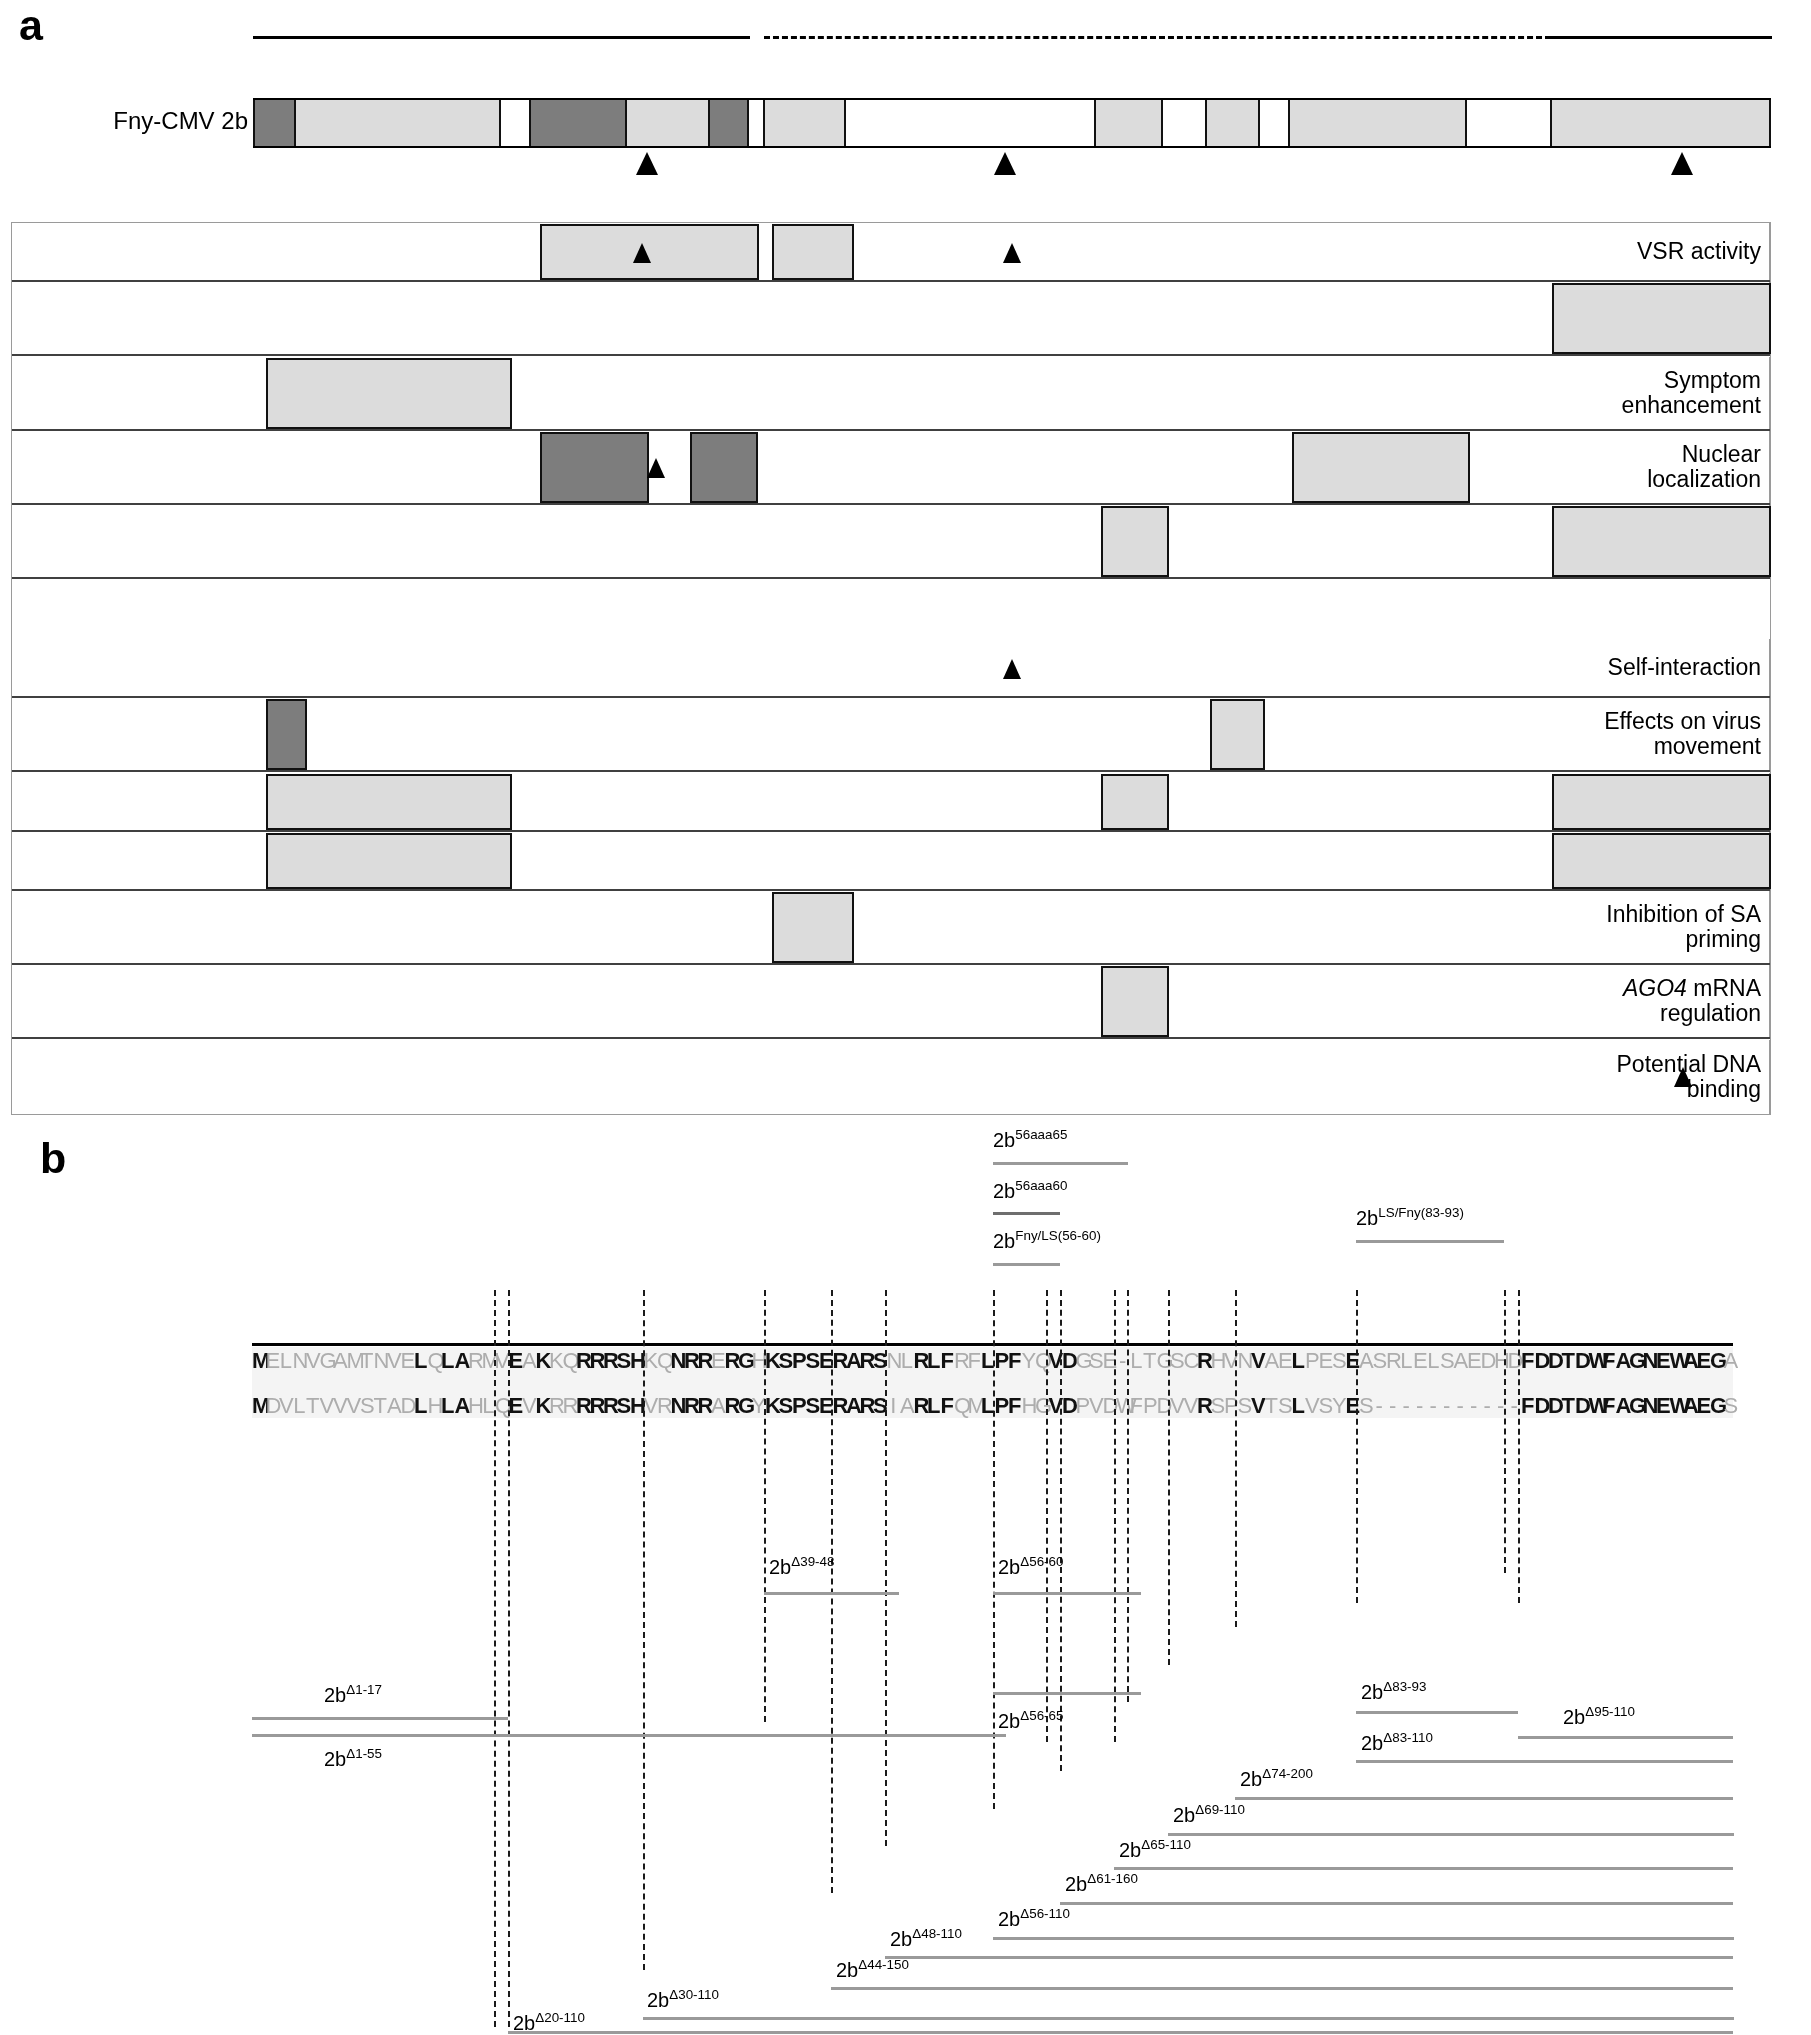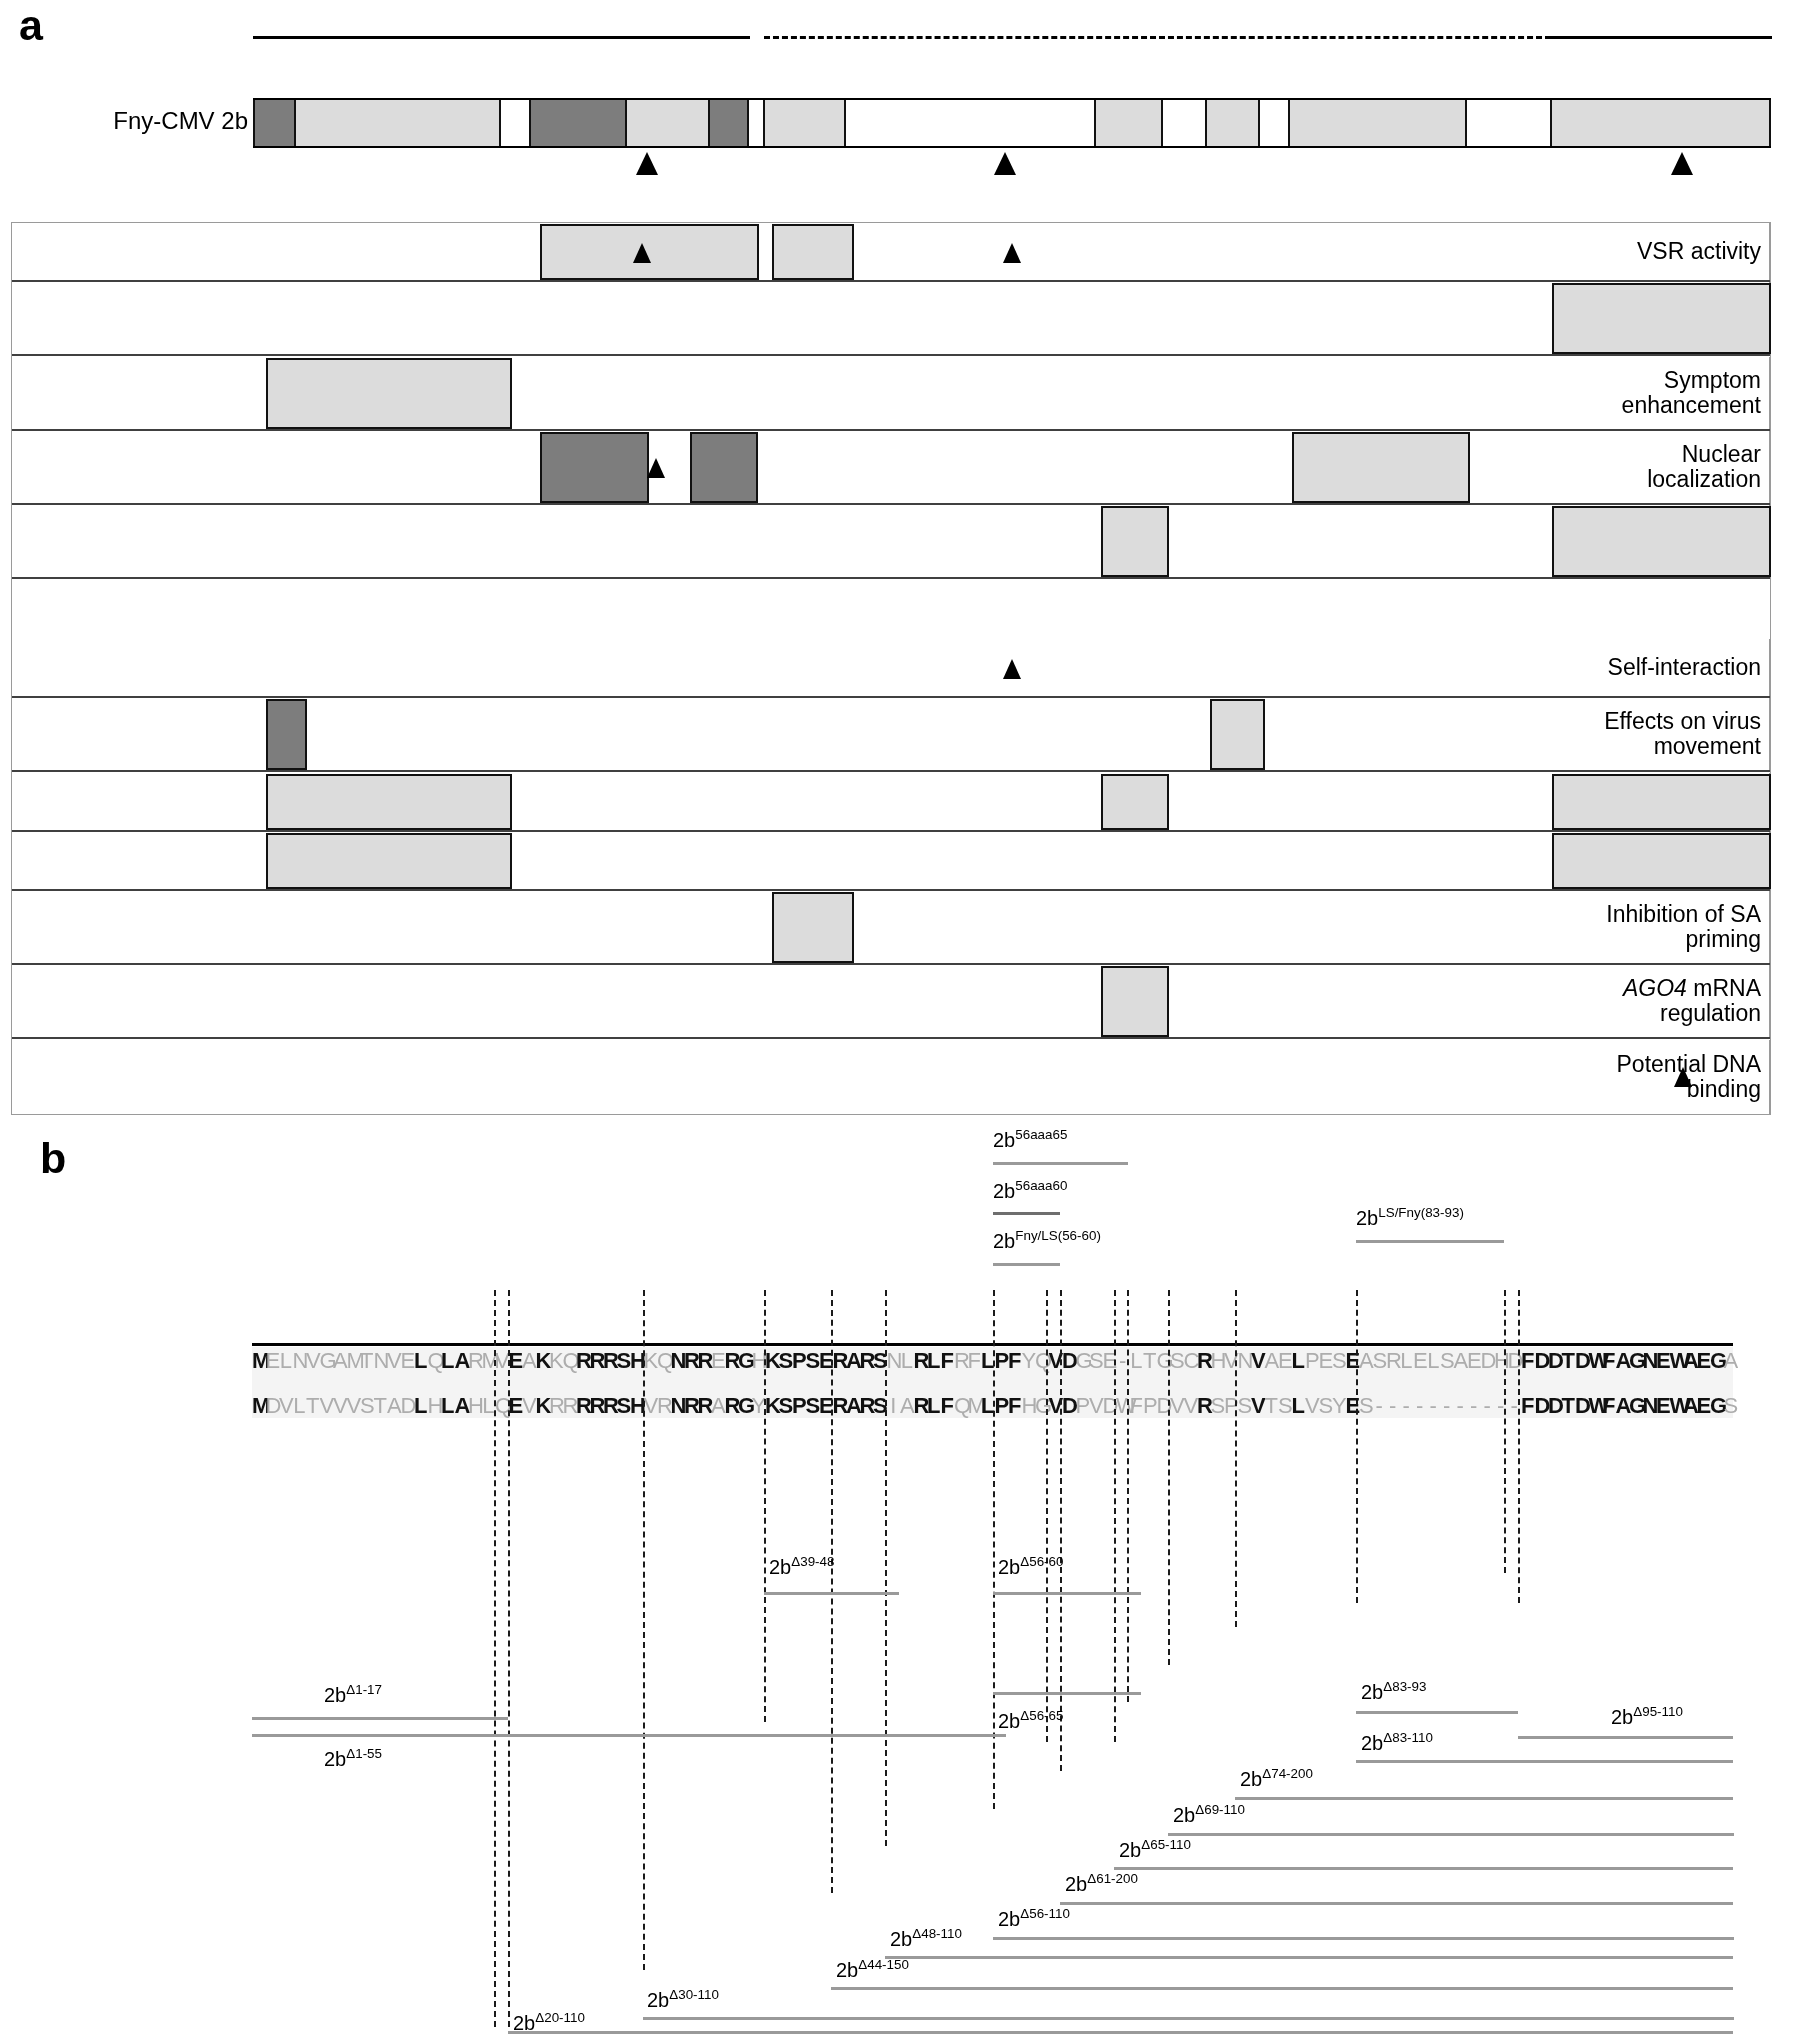--- a/index.html
+++ b/index.html
@@ -340,35 +340,35 @@
     </div>
   <div id="b-bottom-constructs">
       <div class="cons-label" style="left: 769px; top: 428px;"><span>2b</span><sup>Δ39-48</sup></div>
       <div class="cons-line" style="left: 764px; width: 135px; top: 466px;"></div>
       <div class="cons-label" style="left: 998px; top: 428px;"><span>2b</span><sup>Δ56-60</sup></div>
       <div class="cons-line" style="left: 993px; width: 148px; top: 466px;"></div>
       <div class="cons-label" style="left: 998px; top: 582px;"><span>2b</span><sup>Δ56-65</sup></div>
       <div class="cons-line" style="left: 993px; width: 148px; top: 566px;"></div>
       <div class="cons-label" style="left: 1361px; top: 553px;"><span>2b</span><sup>Δ83-93</sup></div>
       <div class="cons-line" style="left: 1356px; width: 162px; top: 585px;"></div>
-      <div class="cons-label" style="left: 1611px; top: 578px;"><span>2b</span><sup>Δ95-110</sup></div>
+      <div class="cons-label" style="left: 1563px; top: 578px;"><span>2b</span><sup>Δ95-110</sup></div>
       <div class="cons-line" style="left: 1518px; width: 215px; top: 610px;"></div>
       <div class="cons-label" style="left: 324px; top: 556px;"><span>2b</span><sup>Δ1-17</sup></div>
       <div class="cons-line" style="left: 252px; width: 256px; top: 591px;"></div>
       <div class="cons-label" style="left: 1361px; top: 604px;"><span>2b</span><sup>Δ83-110</sup></div>
       <div class="cons-line" style="left: 1356px; width: 377px; top: 634px;"></div>
       <div class="cons-label" style="left: 324px; top: 620px;"><span>2b</span><sup>Δ1-55</sup></div>
       <div class="cons-line" style="left: 252px; width: 754px; top: 608px;"></div>
       <div class="cons-label" style="left: 1240px; top: 640px;"><span>2b</span><sup>Δ74-200</sup></div>
       <div class="cons-line" style="left: 1235px; width: 498px; top: 671px;"></div>
       <div class="cons-label" style="left: 1173px; top: 676px;"><span>2b</span><sup>Δ69-110</sup></div>
       <div class="cons-line" style="left: 1168px; width: 566px; top: 707px;"></div>
       <div class="cons-label" style="left: 1119px; top: 711px;"><span>2b</span><sup>Δ65-110</sup></div>
       <div class="cons-line" style="left: 1114px; width: 619px; top: 741px;"></div>
-      <div class="cons-label" style="left: 1065px; top: 745px;"><span>2b</span><sup>Δ61-200</sup></div>
+      <div class="cons-label" style="left: 1065px; top: 745px;"><span>2b</span><sup>Δ61-160</sup></div>
       <div class="cons-line" style="left: 1060px; width: 673px; top: 776px;"></div>
       <div class="cons-label" style="left: 998px; top: 780px;"><span>2b</span><sup>Δ56-110</sup></div>
       <div class="cons-line" style="left: 993px; width: 741px; top: 811px;"></div>
       <div class="cons-label" style="left: 890px; top: 800px;"><span>2b</span><sup>Δ48-110</sup></div>
       <div class="cons-line" style="left: 885px; width: 848px; top: 830px;"></div>
       <div class="cons-label" style="left: 836px; top: 831px;"><span>2b</span><sup>Δ44-150</sup></div>
       <div class="cons-line" style="left: 831px; width: 902px; top: 861px;"></div>
       <div class="cons-label" style="left: 647px; top: 861px;"><span>2b</span><sup>Δ30-110</sup></div>
       <div class="cons-line" style="left: 643px; width: 1091px; top: 891px;"></div>
       <div class="cons-label" style="left: 513px; top: 884px;"><span>2b</span><sup>Δ20-110</sup></div>

